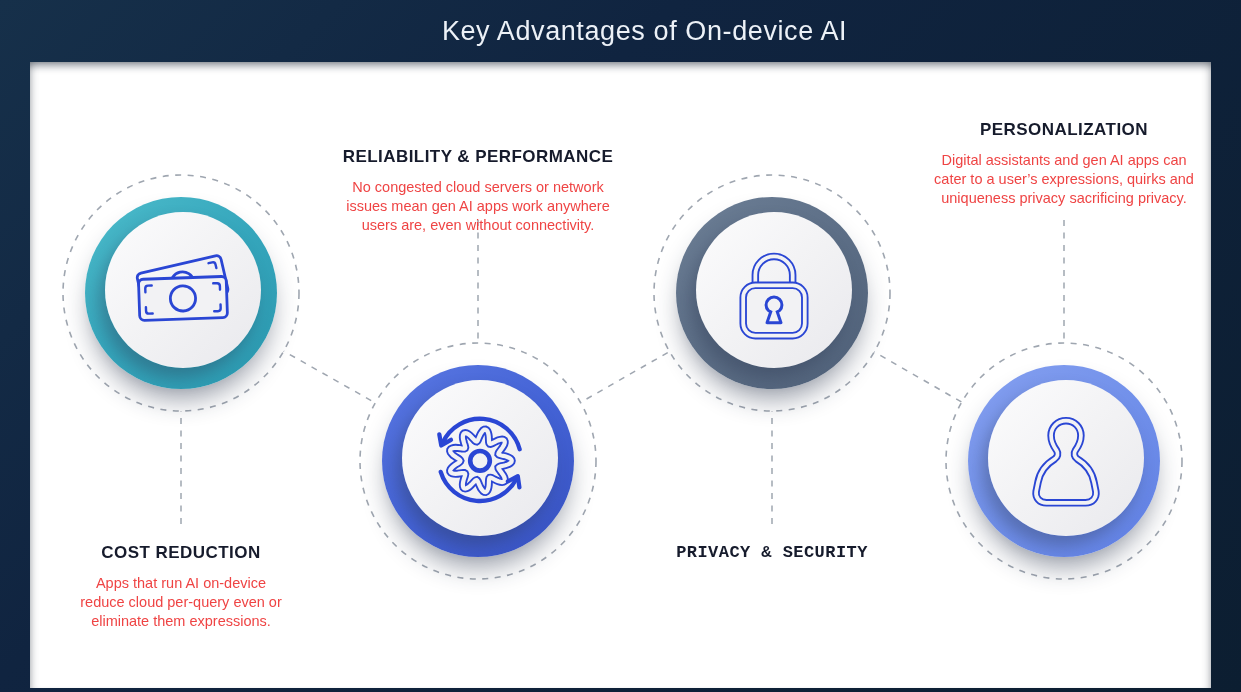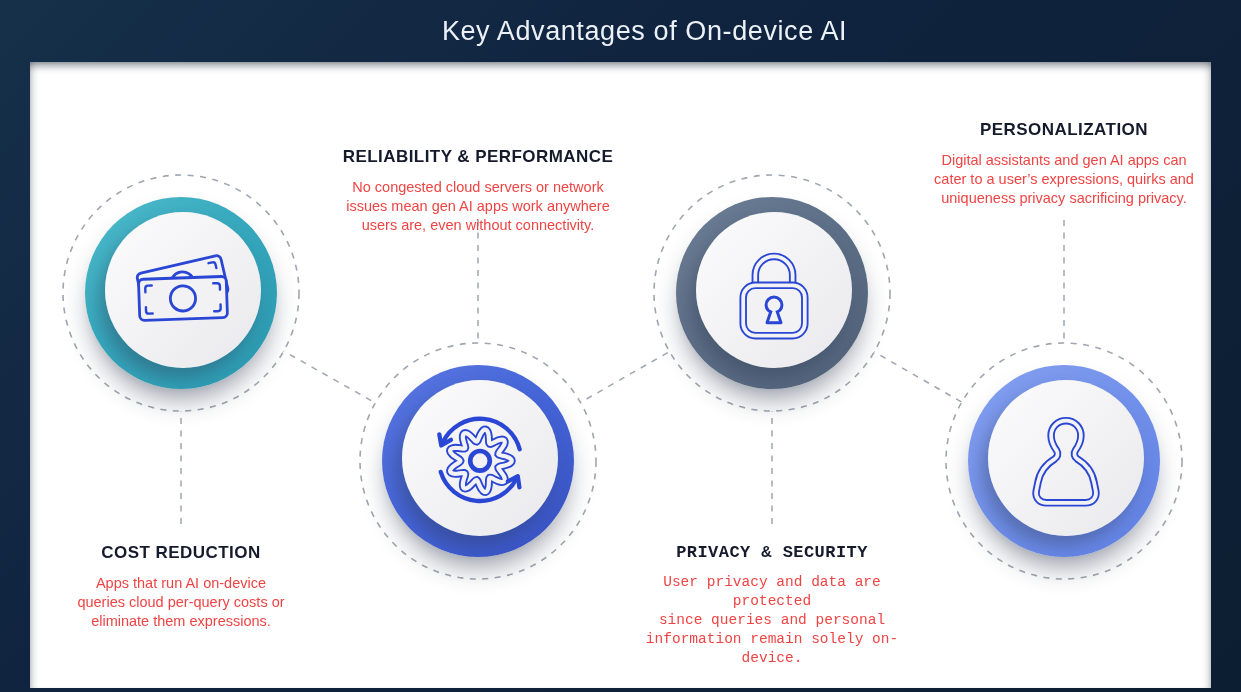--- a/index.html
+++ b/index.html
@@ -124,41 +124,36 @@
         <path class="person-path" d="M60,20 C69,20 76,27 76,36 C76,43 73,48 70,52 C68,55 69,59 72,61 C82,67 88,75 90,86 L92,96 C93,103 88,108 81,108 L39,108 C32,108 27,103 28,96 L30,86 C32,75 38,67 48,61 C51,59 52,55 50,52 C47,48 44,43 44,36 C44,27 51,20 60,20 Z" stroke="#2A46D4" stroke-width="8"></path>
         <path class="person-path" d="M60,20 C69,20 76,27 76,36 C76,43 73,48 70,52 C68,55 69,59 72,61 C82,67 88,75 90,86 L92,96 C93,103 88,108 81,108 L39,108 C32,108 27,103 28,96 L30,86 C32,75 38,67 48,61 C51,59 52,55 50,52 C47,48 44,43 44,36 C44,27 51,20 60,20 Z" stroke="#F2F2F4" stroke-width="4"></path>
       </svg>
     </div>
   </div>
 
   <div class="section" style="left:1px;top:481px;width:300px;text-align:center;">
     <div class="section-title">COST REDUCTION</div>
     <div class="section-desc">
       <div>Apps that run AI on-device</div>
-      <div>queries cloud per-query costs or</div>
+      <div>reduce cloud per-query even or</div>
       <div>eliminate them expressions.</div>
     </div>
   </div>
 
   <div class="section" style="left:278px;top:58px;width:340px;margin-top:27px;">
     <div class="section-title">RELIABILITY &amp; PERFORMANCE</div>
     <div class="section-desc">
       <div>No congested cloud servers or network</div>
       <div>issues mean gen AI apps work anywhere</div>
       <div>users are, even without connectivity.</div>
     </div>
   </div>
 
   <div class="section" style="left:592px;top:481px;width:300px;font-family:Liberation Mono, monospace;">
     <div class="section-title">PRIVACY &amp; SECURITY</div>
-    <div class="section-desc">
-      <div>User privacy and data are protected</div>
-      <div>since queries and personal</div>
-      <div>information remain solely on-device.</div>
-    </div>
   </div>
 
   <div class="section" style="left:864px;top:58px;width:340px;">
     <div class="section-title">PERSONALIZATION</div>
     <div class="section-desc">
       <div>Digital assistants and gen AI apps can</div>
       <div>cater to a user’s expressions, quirks and</div>
       <div>uniqueness privacy sacrificing privacy.</div>
     </div>
   </div>

